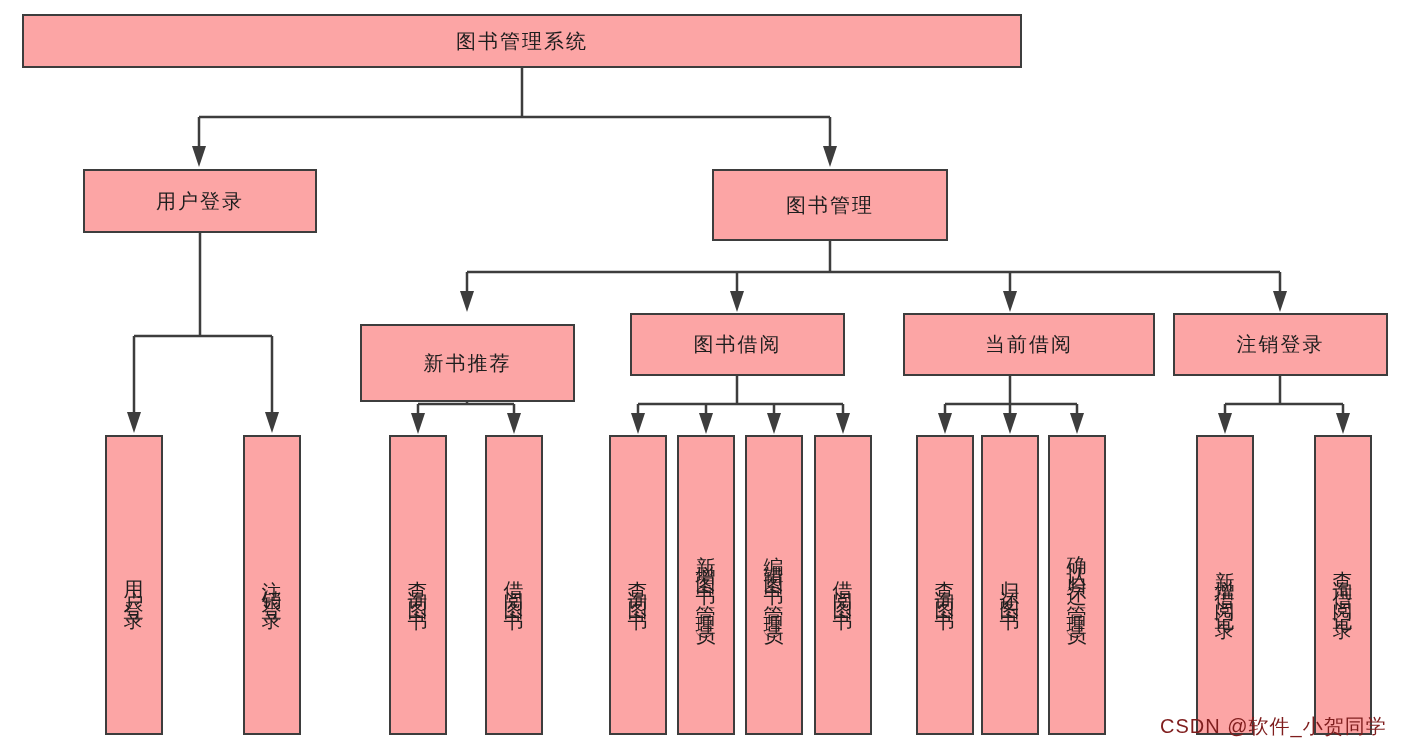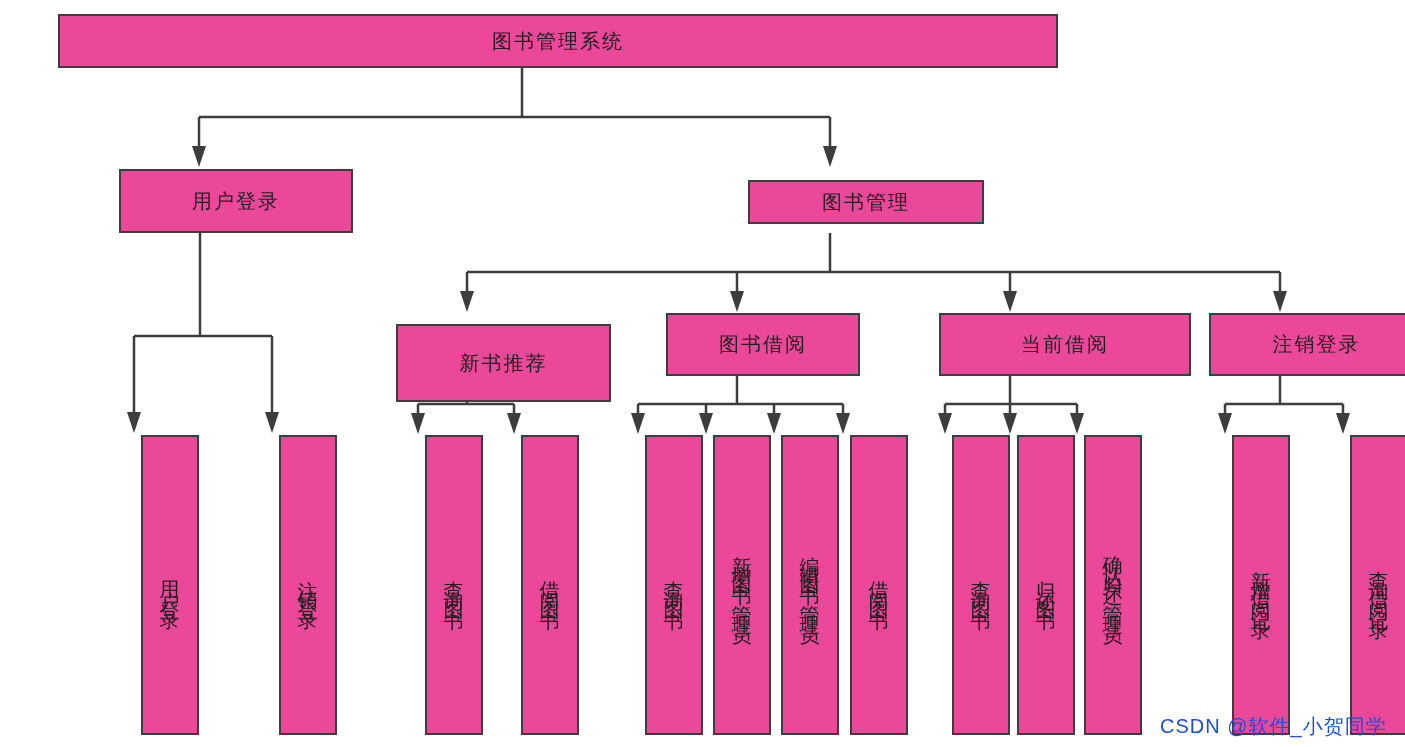--- a/index.html
+++ b/index.html
@@ -20,45 +20,44 @@
     width: 1405px; height: 747px;
   }
   svg.connectors {
     position: absolute;
     left: 0; top: 0;
     z-index: 1;
   }
   .node {
     position: absolute;
     box-sizing: border-box;
-    background: #ec4899;
+    background: #fca5a5;
     border: 2px solid #3d3d3d;
     display: flex;
     align-items: center;
     justify-content: center;
     font-size: 20px;
     color: #1e1e1e;
     letter-spacing: 2px;
     z-index: 2;
     text-align: center;
-    margin-left: 36px;
   }
   .root-node   { border-width: 2.5px; }
   .leaf-node {
     writing-mode: vertical-rl;
     text-orientation: mixed;
     letter-spacing: 10px;
     border-width: 2.5px;
     line-height: 1;
   }
   .watermark {
     position: absolute;
     z-index: 5;
     font-size: 20px;
-    color: #1d4ed8;
+    color: #7f1d1d;
     letter-spacing: 1px;
     white-space: nowrap;
   }
 </style>
 </head>
 <body>
 
 <div class="stage">
 
   <svg class="connectors" width="1405" height="747" viewBox="0 0 1405 747" aria-hidden="true">
@@ -89,24 +88,24 @@
       <polygon points="1003,413 1017,413 1010,434"></polygon>
       <polygon points="1070,413 1084,413 1077,434"></polygon>
       <polygon points="1218,413 1232,413 1225,434"></polygon>
       <polygon points="1336,413 1350,413 1343,434"></polygon>
     </g>
   </svg>
 
   <div class="node root-node" style="left:22px; top:14px; width:1000px; height:54px;">图书管理系统</div>
 
   <div class="node" style="left:83px; top:169px; width:234px; height:64px;">用户登录</div>
-  <div class="node" style="left:712px; top:180px; width:236px; height:44px;">图书管理</div>
+  <div class="node" style="left:712px; top:169px; width:236px; height:72px;">图书管理</div>
 
   <div class="node" style="left:360px; top:324px; width:215px; height:78px;">新书推荐</div>
-  <div class="node" style="left:630px; top:313px; width:194px; height:63px;">图书借阅</div>
+  <div class="node" style="left:630px; top:313px; width:215px; height:63px;">图书借阅</div>
   <div class="node" style="left:903px; top:313px; width:252px; height:63px;">当前借阅</div>
   <div class="node" style="left:1173px; top:313px; width:215px; height:63px;">注销登录</div>
 
   <div class="node leaf-node" style="left:105px; top:435px; width:58px; height:300px;">用户登录</div>
   <div class="node leaf-node" style="left:243px; top:435px; width:58px; height:300px;">注销登录</div>
 
   <div class="node leaf-node" style="left:389px; top:435px; width:58px; height:300px;">查询图书</div>
   <div class="node leaf-node" style="left:485px; top:435px; width:58px; height:300px;">借阅图书</div>
 
   <div class="node leaf-node" style="left:609px; top:435px; width:58px; height:300px;">查询图书</div>

